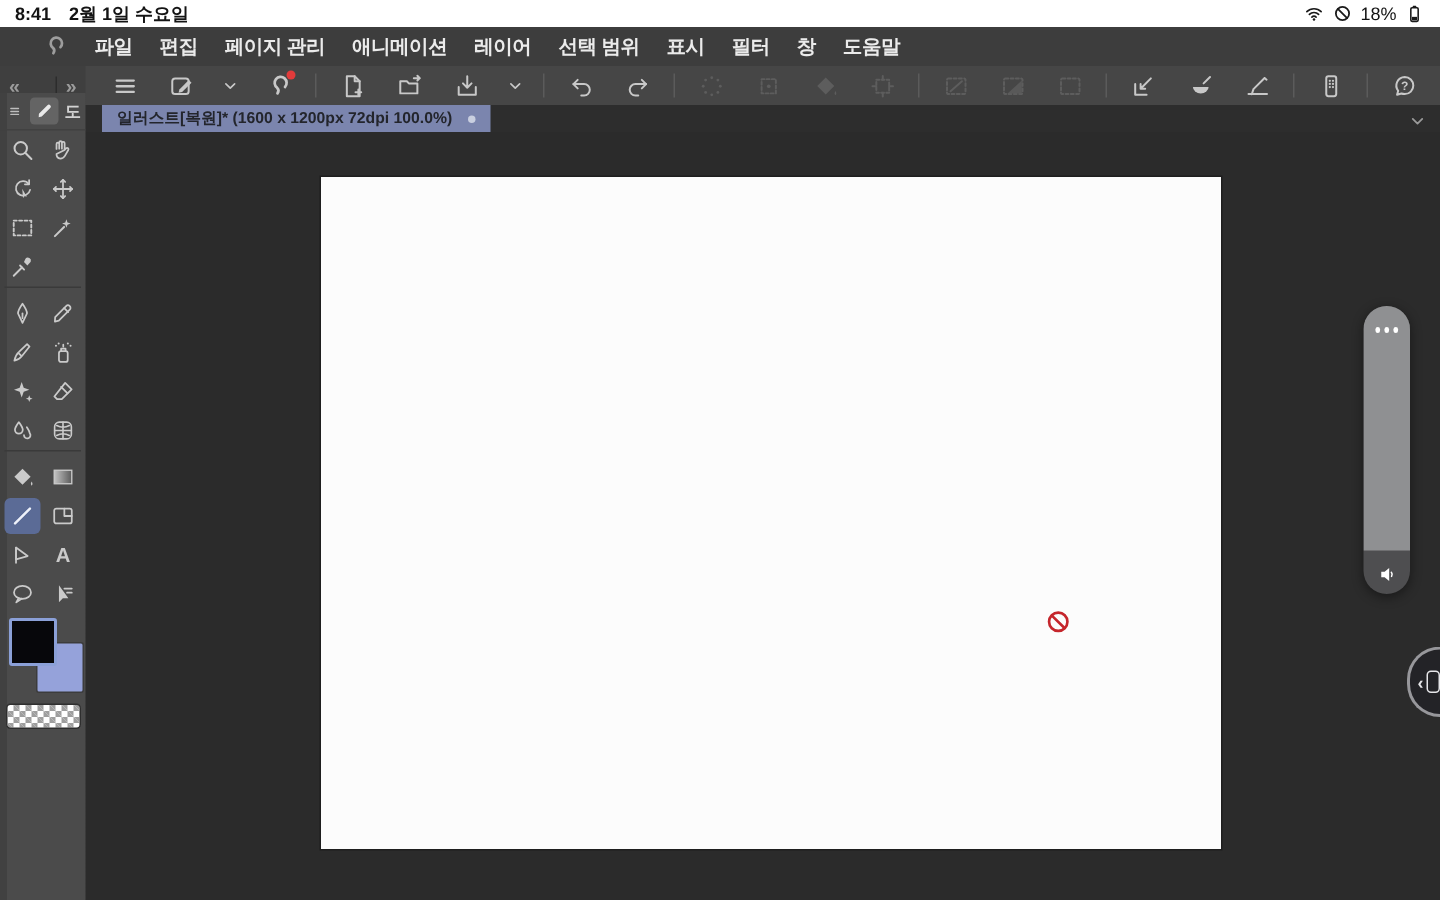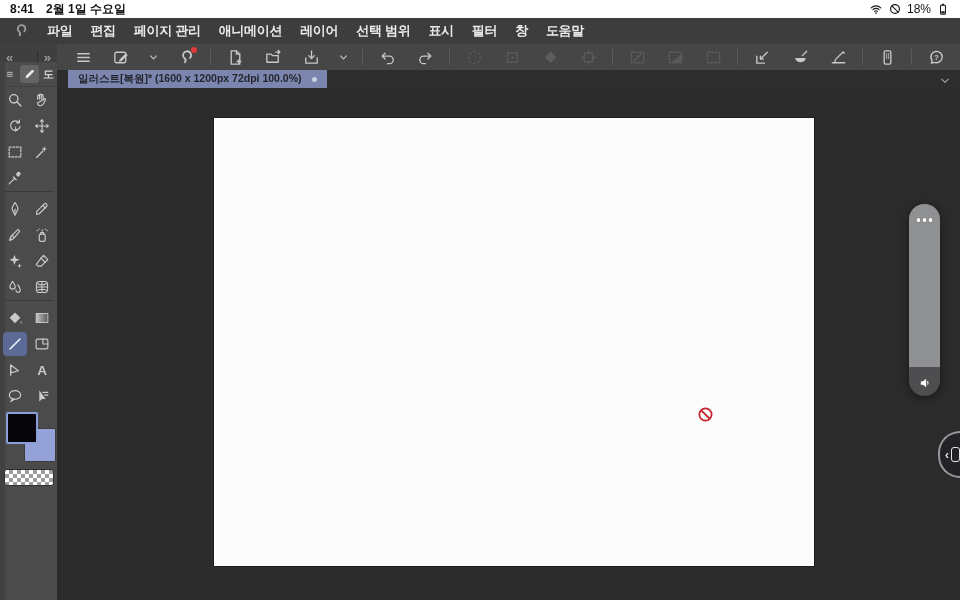--- a/index.html
+++ b/index.html
@@ -12,21 +12,21 @@
   .statusbar{position:absolute;top:0;left:0;right:0;height:18px;background:#ffffff;
     display:flex;align-items:center;justify-content:space-between;padding:0 10px;box-sizing:border-box;
     color:#141414;font-size:12px;font-weight:700}
   .sb-left{display:flex;align-items:center;gap:12px}
   .sb-right{display:flex;align-items:center;gap:5px;font-weight:400}
   .sb-icon{width:14px;height:14px;color:#1a1a1a}
   .sb-icon svg{width:100%;height:100%}
 
   
   .menubar{position:absolute;top:18px;left:0;right:0;height:26px;background:#3d3d3d;
-    display:flex;align-items:center;padding-left:12px;box-sizing:border-box}
+    display:flex;align-items:center;padding-left:28px;box-sizing:border-box}
   .logo{width:18px;height:18px;color:#9d9d9d;margin-right:17px}
   .logo svg{width:100%;height:100%}
   #menuItems{display:flex;align-items:center;gap:18px}
   .menu-item{color:#ebebeb;font-size:13px;font-weight:600;letter-spacing:-.3px;cursor:pointer}
 
   
   .toolbar{position:absolute;top:44px;left:0;right:0;height:26px;background:#464646;
     display:flex;align-items:center}
   .collapse-zone{width:57px;height:100%;background:#3f3f3f;display:flex;align-items:center;
     padding:0 6px;box-sizing:border-box;color:#9b9b9b;font-size:13px;font-weight:700;flex:none}

